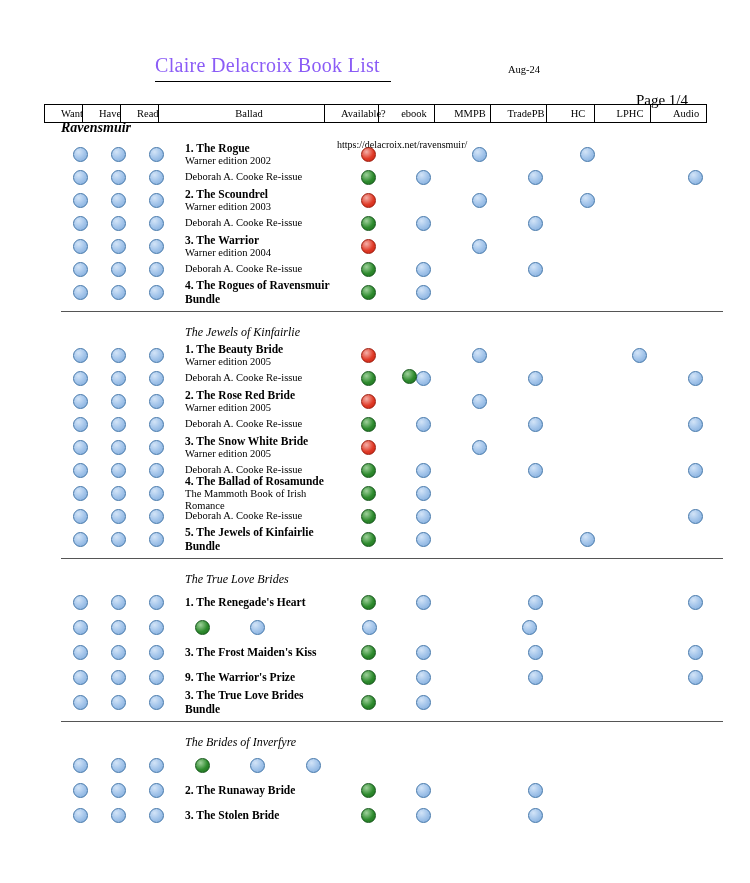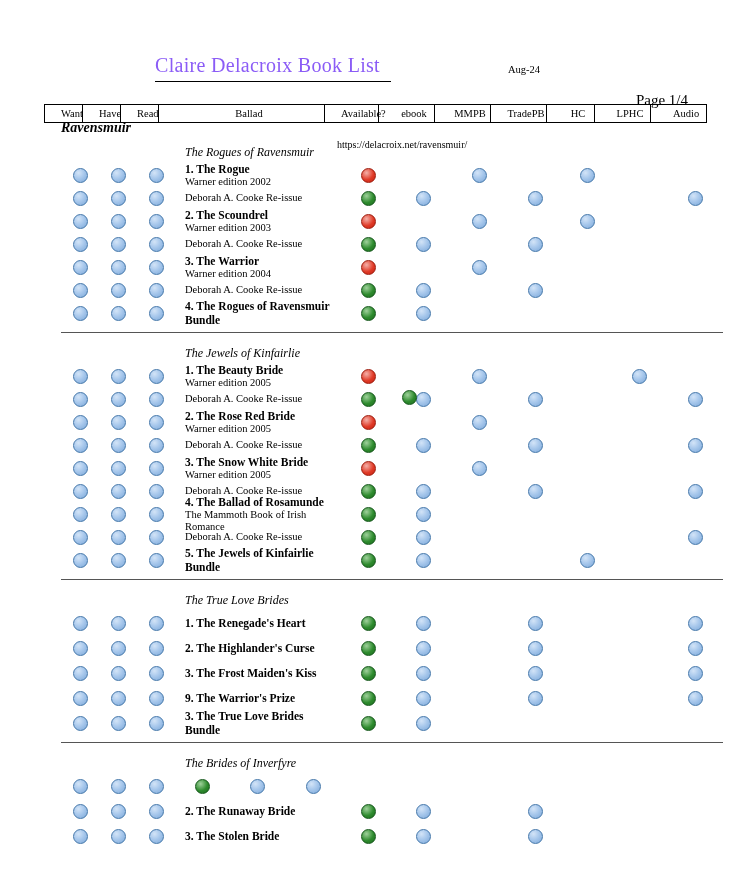--- a/index.html
+++ b/index.html
@@ -236,30 +236,20 @@
         </tr>
       </thead>
     </table>
   </div>
 
   <div class="body-area" id="body-area">
       <div class="grouprow">
         <div class="gname t-group">Ravensmuir</div>
         <div class="gurl url">https://delacroix.net/ravensmuir/</div>
       </div>
-      <div class="row tight">
-        <div class="cellrow">
-          <div class="cell want"></div>
-          <div class="cell have"></div>
-          <div class="cell read"></div>
-          <div class="cell titlec">
-            <span class="t-series">The Rogues of Ravensmuir</span>
-          </div>
-        </div>
-      </div>
       <div class="row">
         <div class="cellrow">
           <div class="cell want">
             <span class="dot blue"></span>
           </div>
           <div class="cell have">
             <span class="dot blue"></span>
           </div>
           <div class="cell read">
             <span class="dot blue"></span>
@@ -819,25 +809,20 @@
       <div class="row">
         <div class="cellrow">
           <div class="cell want">
             <span class="dot blue"></span>
           </div>
           <div class="cell have">
             <span class="dot blue"></span>
           </div>
           <div class="cell read">
             <span class="dot blue"></span>
-          </div>
-          <div class="cell titlec">
-            <div class="stack">
-              <span class="t-book">2. The Highlander's Curse</span>
-            </div>
           </div>
           <div class="cell avail">
             <span class="dot green"></span>
           </div>
           <div class="cell ebook">
             <span class="dot blue"></span>
           </div>
           <div class="cell mmpb"></div>
           <div class="cell trade">
             <span class="dot blue"></span>

